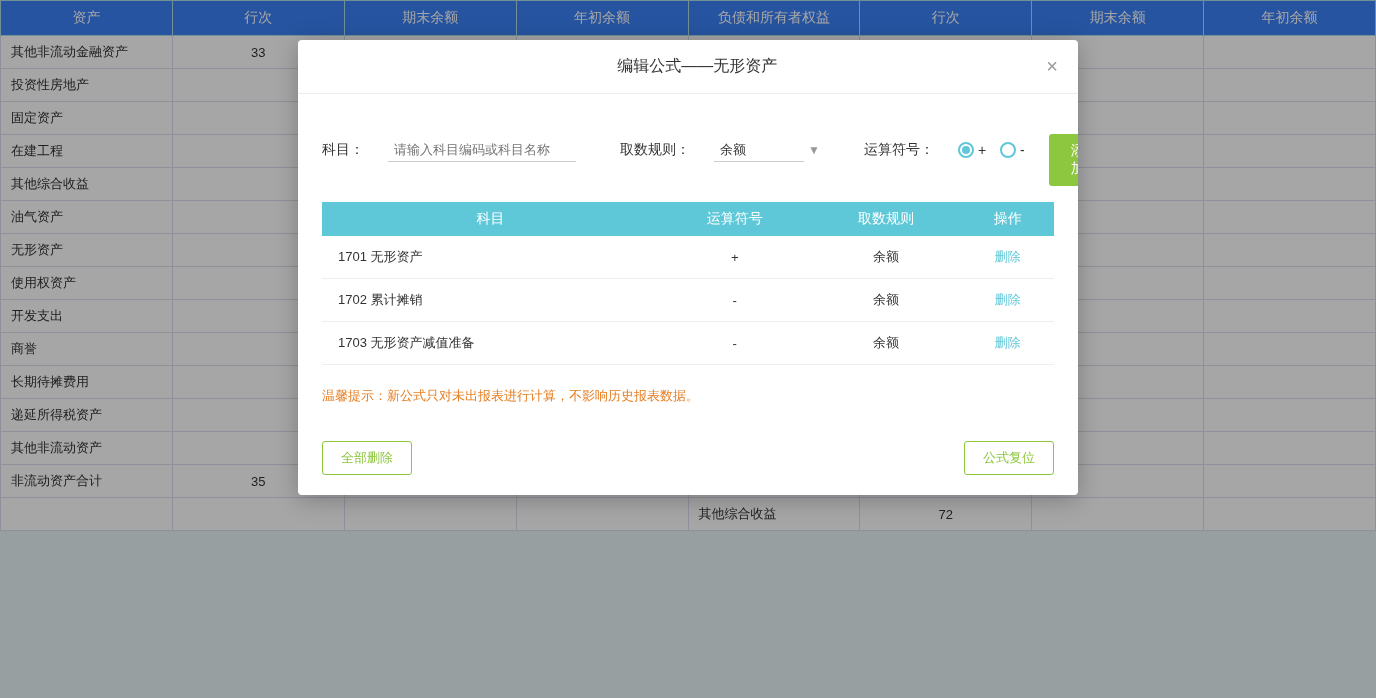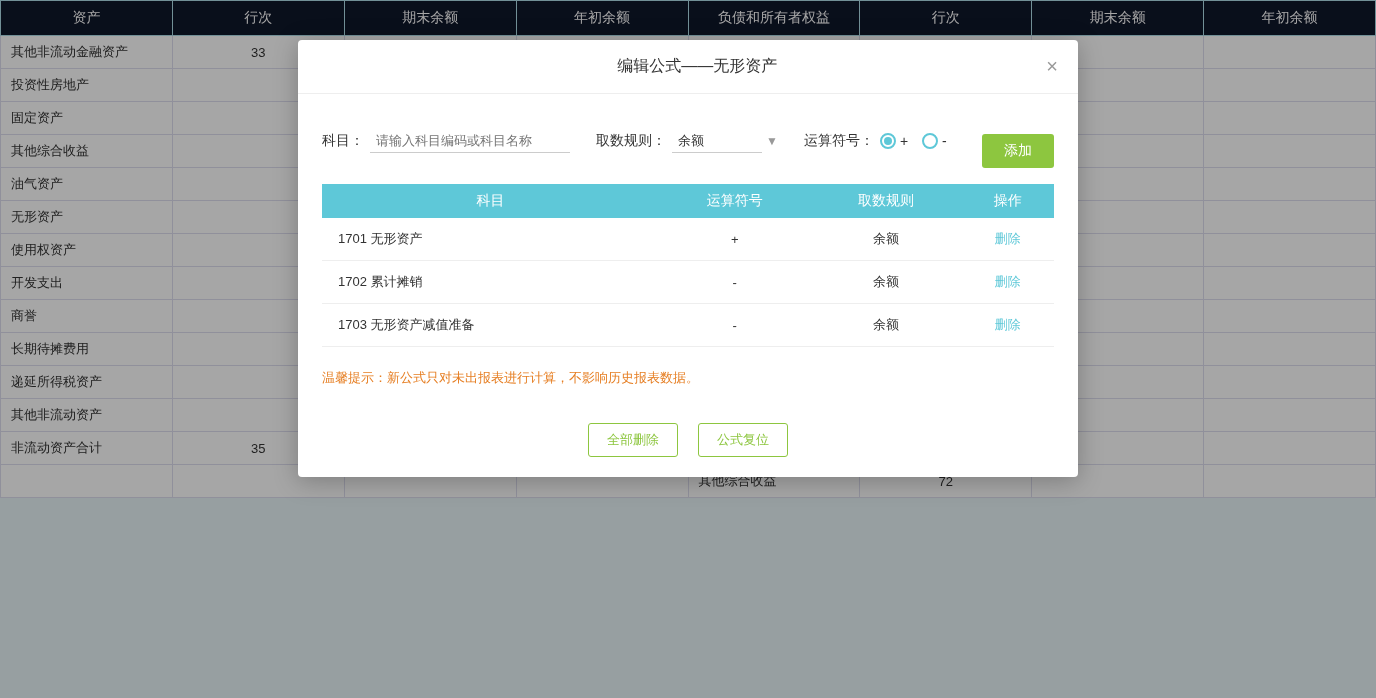--- a/index.html
+++ b/index.html
@@ -18,21 +18,21 @@
       position: relative;
     }
 
     .bg-table {
       width: 100%;
       border-collapse: collapse;
       table-layout: fixed;
     }
 
     .bg-table th {
-      background: #0f172a;
+      background: #3b82f6;
       color: #fff;
       font-weight: normal;
       padding: 8px 6px;
       text-align: center;
       border: 1px solid #b0dde8;
       font-size: 14px;
     }
 
     .bg-table td {
       background: #fff;
@@ -96,21 +96,21 @@
 
     .modal-body {
       padding: 20px 24px;
     }
 
     
     .form-row {
       display: flex;
       align-items: center;
       margin-bottom: 16px;
-      gap: 6px;
+      gap: 24px;
     }
 
     .form-label {
       color: #333;
       white-space: nowrap;
       font-size: 14px;
     }
 
     .form-input {
       border: none;
@@ -244,21 +244,21 @@
       color: #e67e22;
       font-size: 13px;
       margin-top: 18px;
       padding: 4px 0;
     }
 
     
     .modal-footer {
       padding: 12px 24px 20px;
       display: flex;
-      justify-content: center;
+      justify-content: space-between;
       gap: 20px;
     }
 
     .btn-outline {
       background: #fff;
       border: 1px solid #8dc63f;
       color: #8dc63f;
       padding: 7px 18px;
       font-size: 13px;
       border-radius: 3px;
@@ -298,20 +298,30 @@
           <td></td>
           <td></td>
           <td></td>
           <td class="left-text"></td>
           <td></td>
           <td></td>
           <td></td>
         </tr>
         <tr>
           <td class="left-text">固定资产</td>
+          <td></td>
+          <td></td>
+          <td></td>
+          <td class="left-text"></td>
+          <td></td>
+          <td></td>
+          <td></td>
+        </tr>
+        <tr>
+          <td class="left-text">在建工程</td>
           <td></td>
           <td></td>
           <td></td>
           <td class="left-text"></td>
           <td></td>
           <td></td>
           <td></td>
         </tr>
         <tr>
           <td class="left-text">其他综合收益</td>

